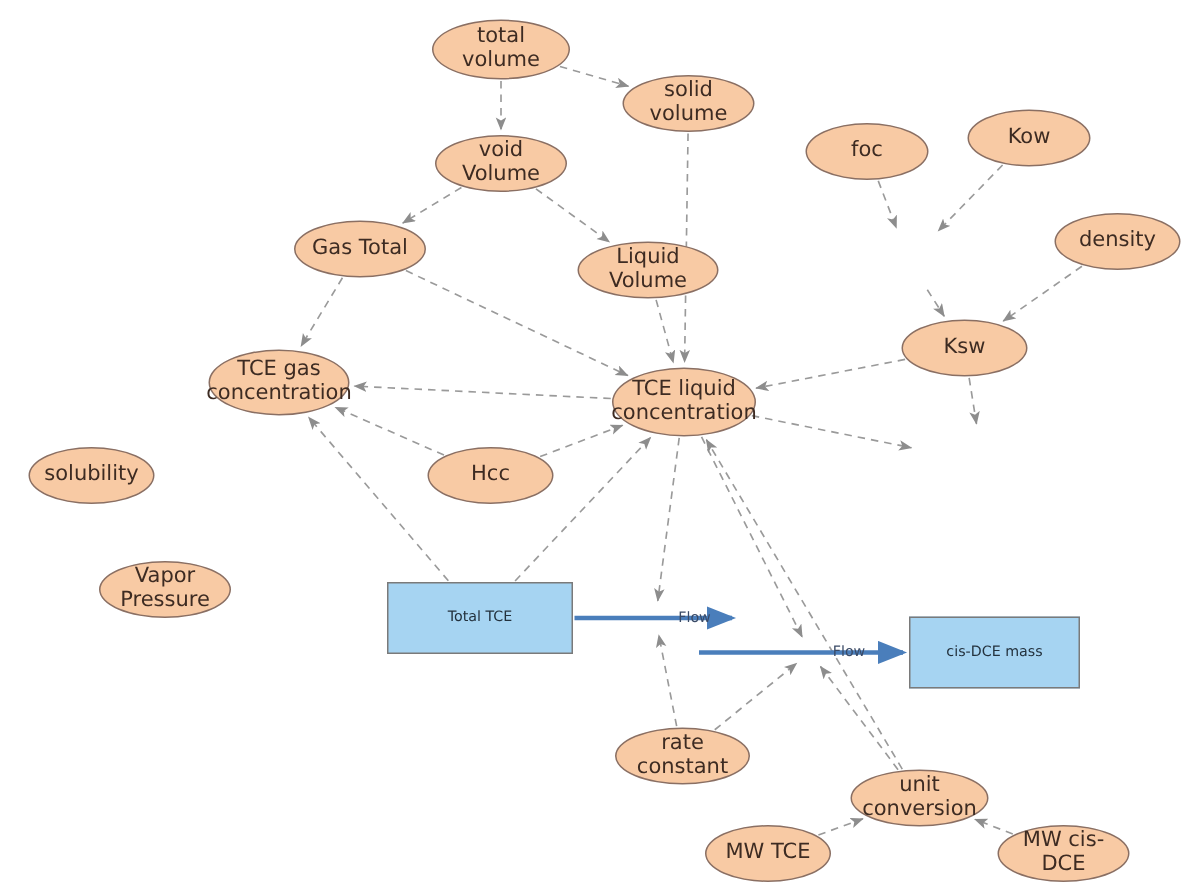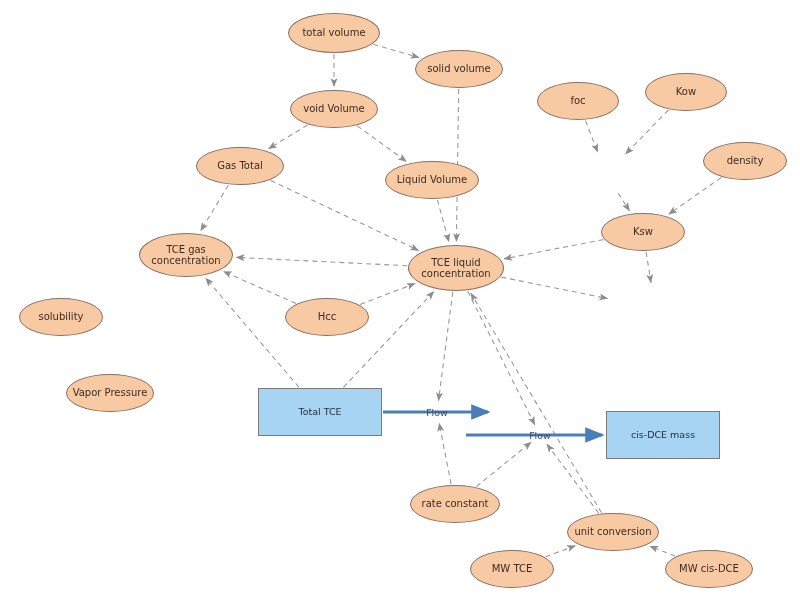--- a/index.html
+++ b/index.html
@@ -40,40 +40,41 @@
     justify-content: center;
     text-align: center;
     color: #3d2b22;
     line-height: 1.12;
     cursor: default;
   }
   .node.ellipse {
     background: #f8caa4;
     border: 1.3px solid #8a6f63;
     border-radius: 50%;
-    font-size: 10px;
+    font-size: 14px;
   }
   .node.box {
     background: #a6d4f2;
     border: 1.3px solid #7a7a7a;
     border-radius: 0;
     font-size: 9.5px;
     color: #23313d;
   }
   .node .label {
     padding: 0 4px;
     white-space: pre-line;
   }
   .flow-label {
     position: absolute;
     font-size: 9.5px;
     color: #3a4a66;
     background: transparent;
     transform: translate(-50%, -50%);
     white-space: nowrap;
+    margin-left: 26px;
   }
 </style>
 </head>
 <body>
 
 <div id="canvas">
   <svg id="edge-layer" viewBox="0 0 800 594">
     <defs>
       <marker id="ah" markerWidth="9" markerHeight="9" refX="7.5" refY="3.2" orient="auto" markerUnits="strokeWidth">
         <path d="M0,0 L8,3.2 L0,6.4 L1.9,3.2 z" fill="#8d8d8d"></path>

